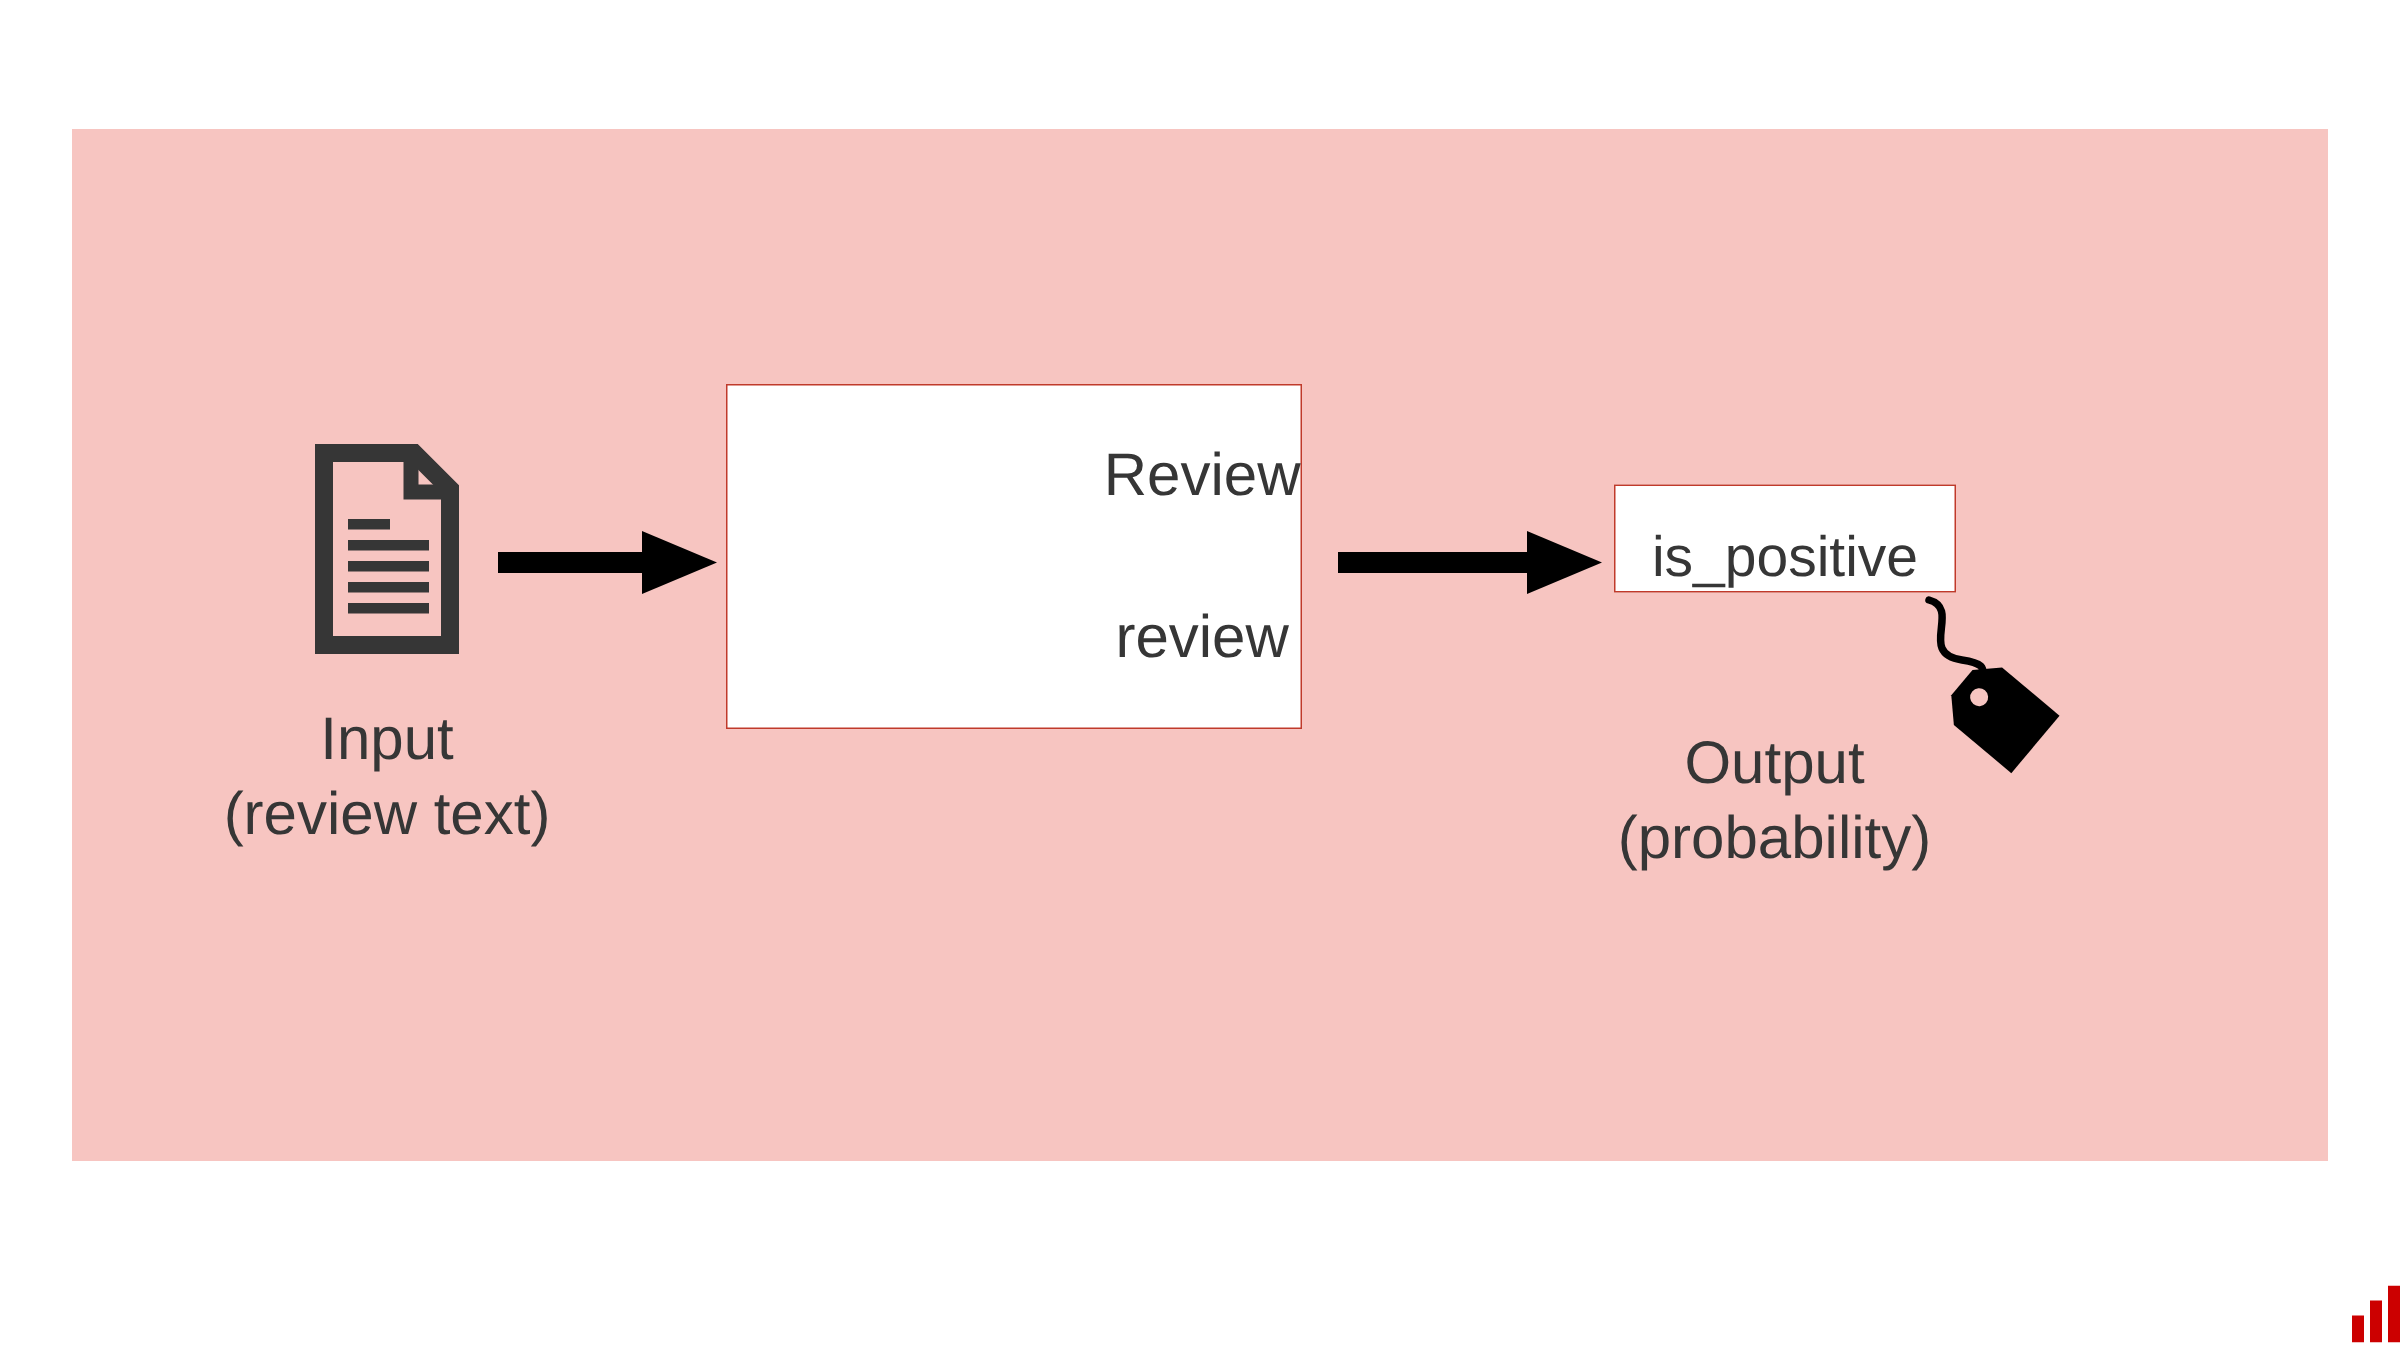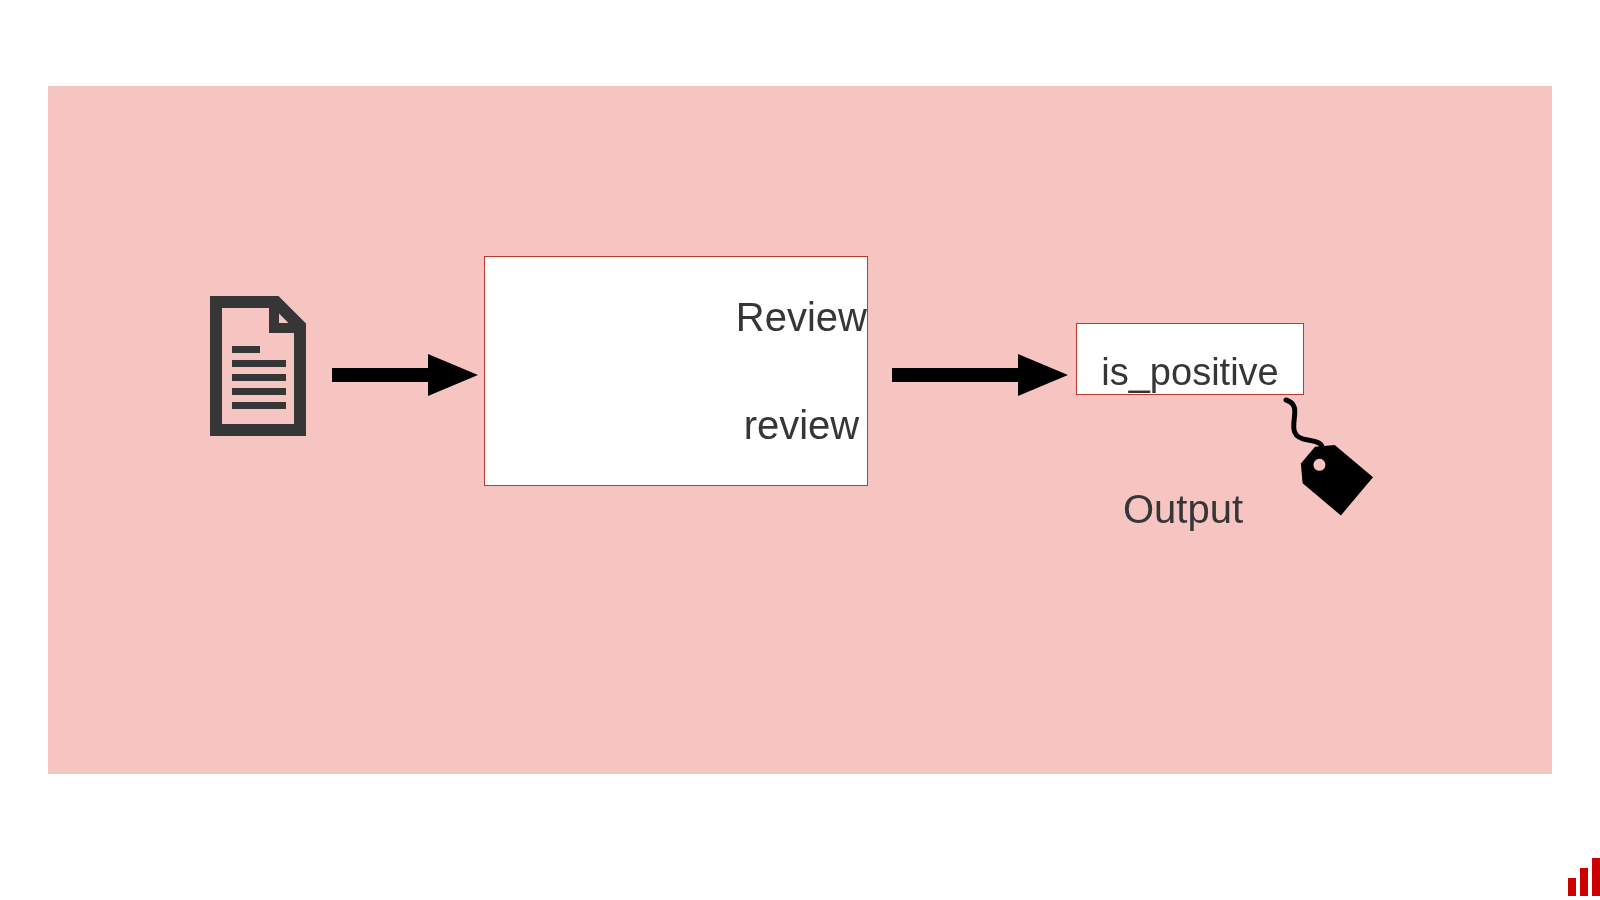--- a/index.html
+++ b/index.html
@@ -112,20 +112,24 @@
       <path d="M 76 8 L 76 32 L 100 32" fill="none" stroke="#363636" stroke-width="10" stroke-linejoin="miter"></path>
 
       <rect x="34" y="50" width="28" height="7" fill="#363636"></rect>
       <rect x="34" y="64" width="54" height="7" fill="#363636"></rect>
       <rect x="34" y="78" width="54" height="7" fill="#363636"></rect>
       <rect x="34" y="92" width="54" height="7" fill="#363636"></rect>
       <rect x="34" y="106" width="54" height="7" fill="#363636"></rect>
     </svg>
   </div>
 
+  <div class="label input-label">
+    <span>Input</span><br>
+    <span>(review text)</span>
+  </div>
 
   <div class="arrow1">
     <svg width="150" height="50" viewBox="0 0 150 50">
       <line x1="4" y1="25" x2="108" y2="25" stroke="#000000" stroke-width="14"></line>
       <polygon points="150,25 100,4 100,46" fill="#000000"></polygon>
     </svg>
   </div>
 
   <div class="model-box">
     <div class="model-label">
@@ -153,20 +157,21 @@
 
       <g transform="translate(56,40) rotate(40)">
         <path d="M 0 14 L 14 0 L 64 0 L 64 50 L 14 50 L 0 36 Z" fill="#000000"></path>
         <circle cx="15" cy="25" r="6" fill="#f7c5c1"></circle>
       </g>
     </svg>
   </div>
 
   <div class="label output-label">
     <span>Output</span><br>
+    <span>(probability)</span>
   </div>
 
 </div>
 
 <div class="logo-bars">
   <svg width="38" height="38" viewBox="0 0 38 38">
     <rect x="6" y="20" width="8" height="18" fill="#cc0000"></rect>
     <rect x="18" y="10" width="8" height="28" fill="#cc0000"></rect>
     <rect x="30" y="0" width="8" height="38" fill="#cc0000"></rect>
   </svg>

